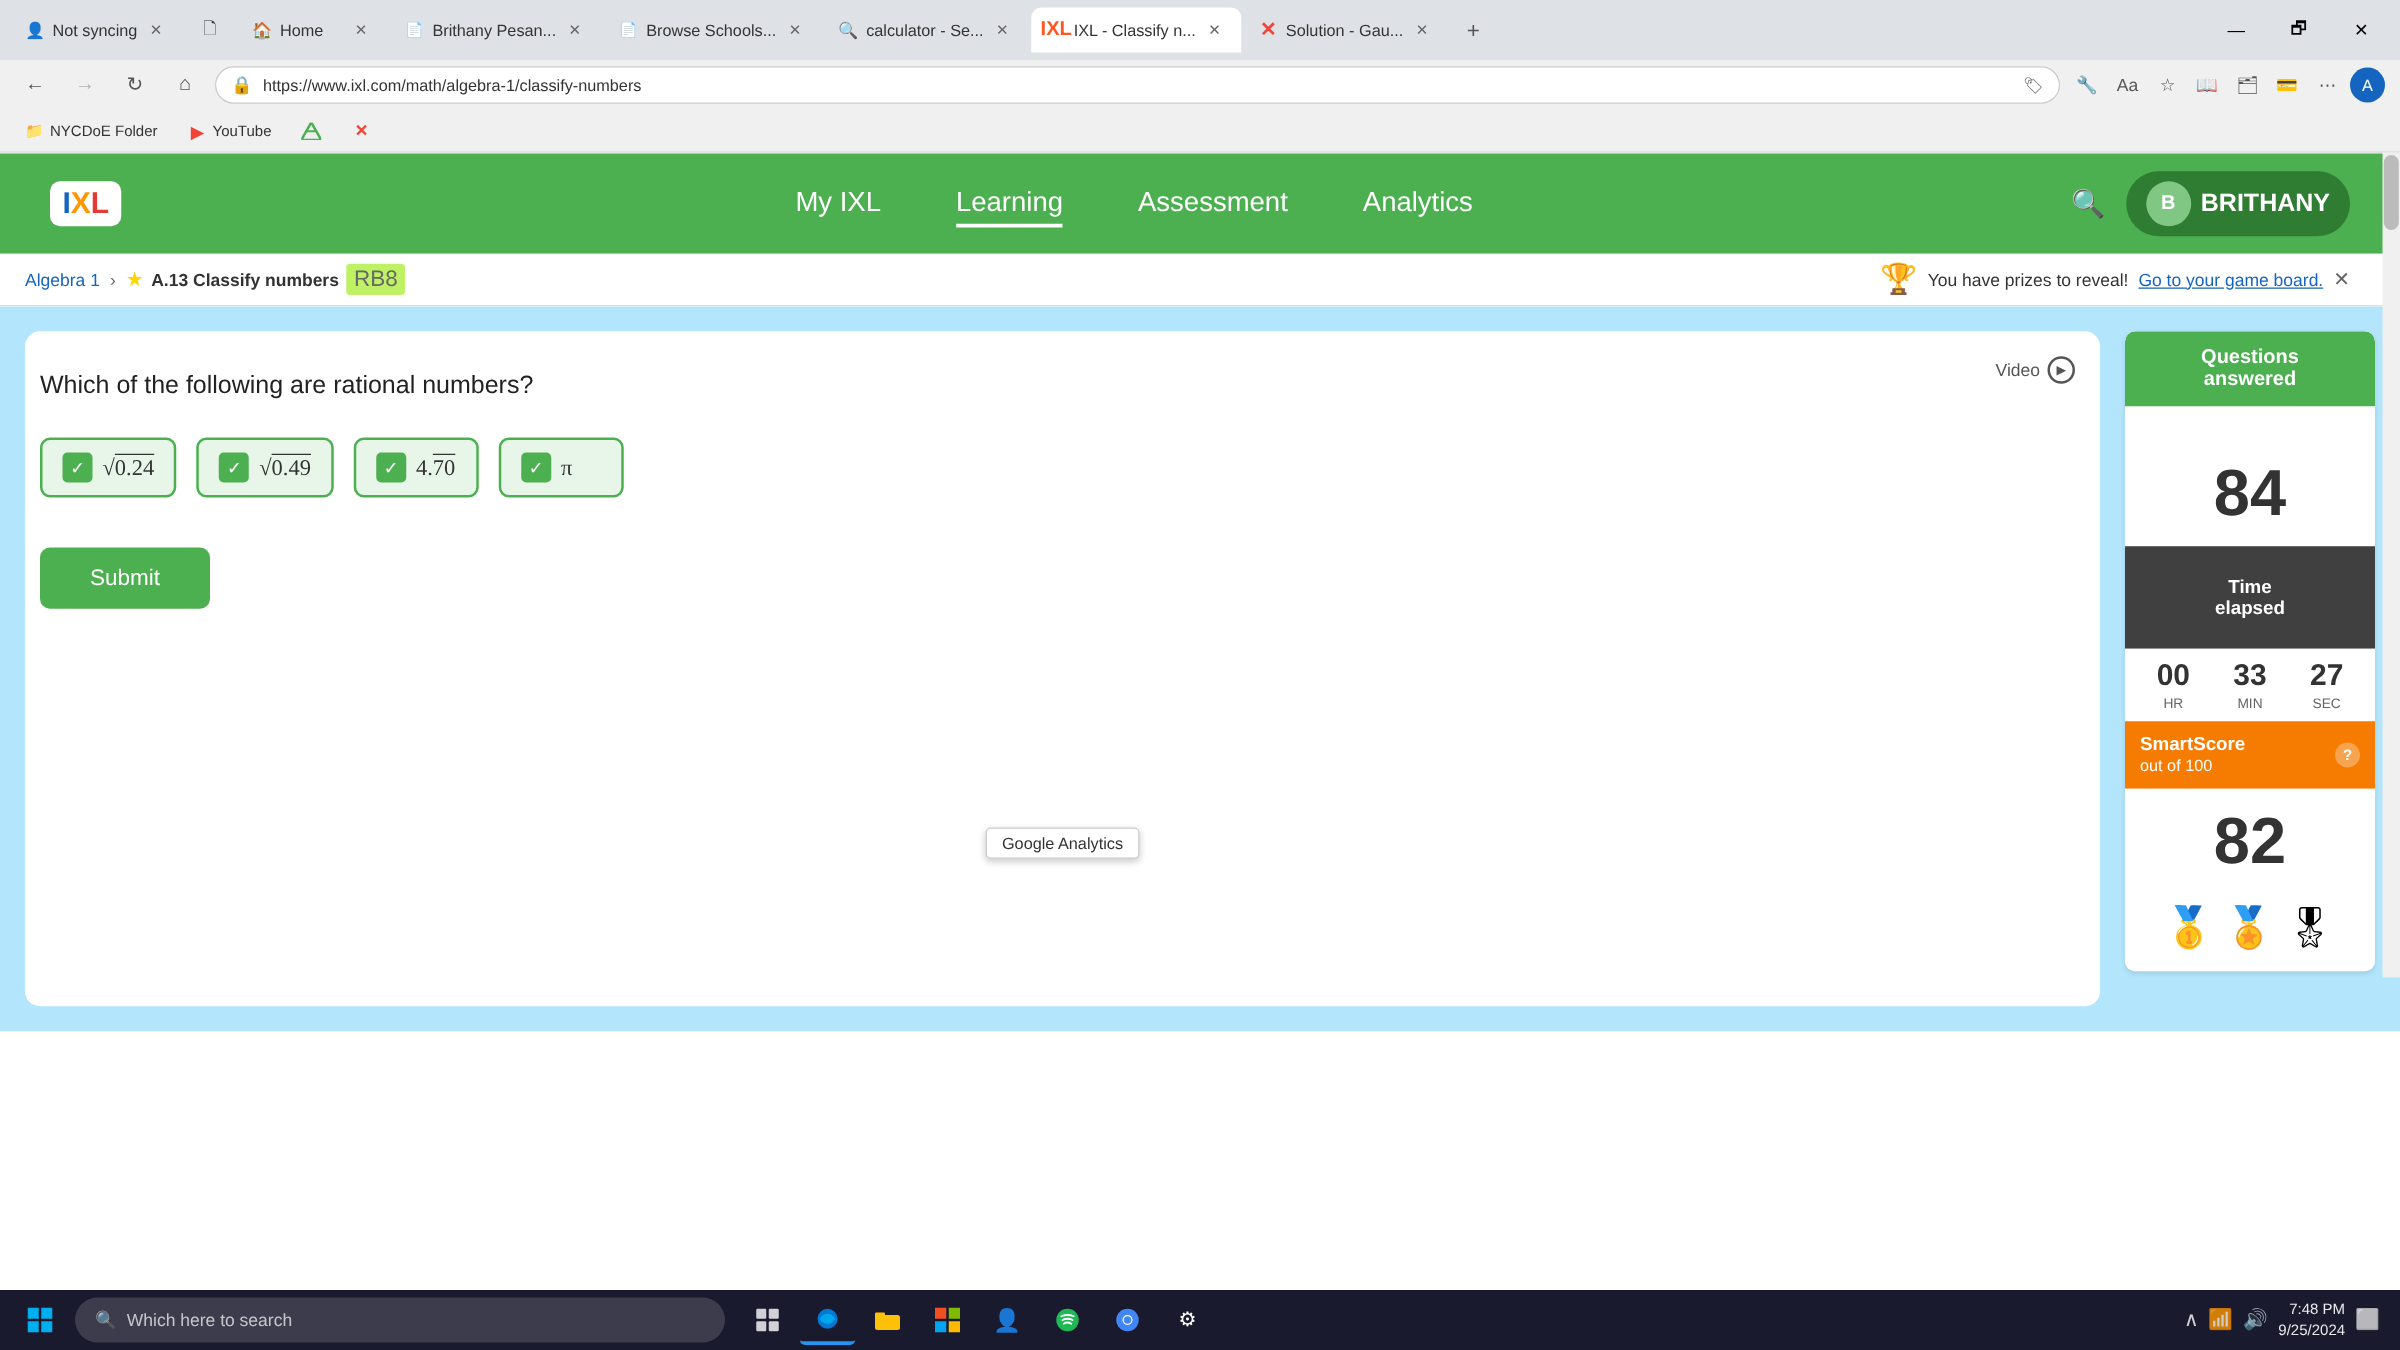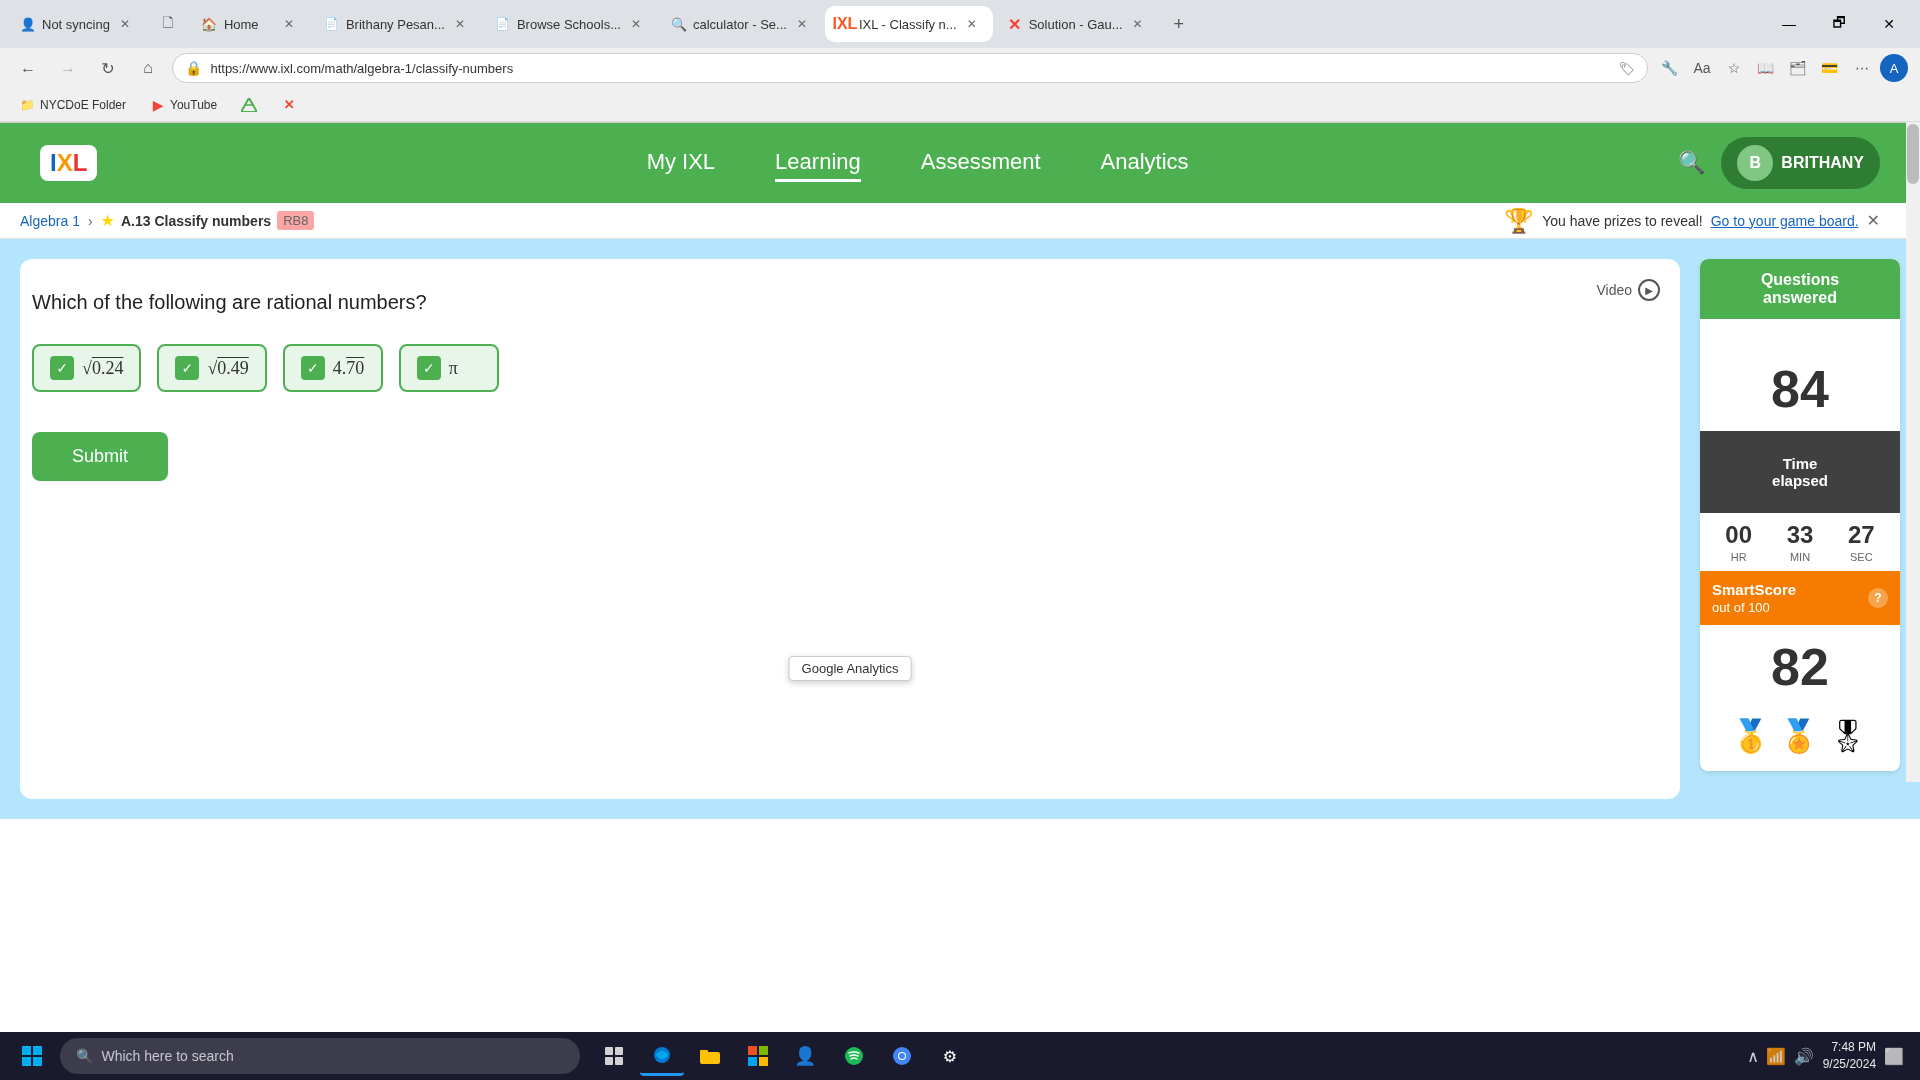--- a/index.html
+++ b/index.html
@@ -2,21 +2,21 @@
 <html><head>
   <meta charset="utf-8">
   <style>
     * { margin: 0; padding: 0; box-sizing: border-box; }
     body { font-family: 'Segoe UI', Arial, sans-serif; background: #fff; width: 1920px; height: 1080px; overflow: hidden; }
 
     
     .browser-chrome { background: #f0f0f0; border-bottom: 1px solid #ccc; }
     .tab-bar { display: flex; align-items: center; height: 48px; background: #dee1e6; padding: 0 8px; gap: 2px; }
     .tab { display: flex; align-items: center; height: 36px; padding: 0 12px; border-radius: 8px 8px 0 0; font-size: 13px; gap: 6px; max-width: 220px; min-width: 120px; background: #dee1e6; color: #333; cursor: pointer; position: relative; }
-    .tab.active { background: #fff; border-radius: 10px; }
+    .tab.active { background: #fff; }
     .tab-title { overflow: hidden; text-overflow: ellipsis; white-space: nowrap; flex: 1; }
     .tab-close { width: 18px; height: 18px; border-radius: 50%; display: flex; align-items: center; justify-content: center; font-size: 12px; color: #666; cursor: pointer; flex-shrink: 0; }
     .tab-favicon { width: 16px; height: 16px; flex-shrink: 0; display: flex; align-items: center; justify-content: center; }
     .new-tab-btn { width: 28px; height: 28px; border-radius: 50%; display: flex; align-items: center; justify-content: center; font-size: 18px; color: #555; cursor: pointer; margin-left: 4px; }
     .window-controls { margin-left: auto; display: flex; gap: 4px; }
     .win-btn { width: 46px; height: 32px; display: flex; align-items: center; justify-content: center; font-size: 14px; cursor: pointer; }
 
     .address-bar-row { display: flex; align-items: center; height: 40px; padding: 0 12px; gap: 8px; background: #f0f0f0; }
     .nav-btn { width: 32px; height: 32px; border-radius: 50%; display: flex; align-items: center; justify-content: center; font-size: 16px; color: #555; cursor: pointer; }
     .address-bar { flex: 1; height: 30px; border-radius: 16px; background: #fff; border: 1px solid #ccc; display: flex; align-items: center; padding: 0 12px; gap: 8px; font-size: 13px; color: #333; }
@@ -34,30 +34,30 @@
     .ixl-logo-i { color: #1565c0; }
     .ixl-logo-x { color: #ff9800; }
     .ixl-logo-l { color: #e53935; }
     .ixl-nav { display: flex; gap: 60px; flex: 1; justify-content: center; }
     .ixl-nav-item { color: #fff; font-size: 22px; font-weight: 500; cursor: pointer; padding: 4px 0; }
     .ixl-nav-item.active { border-bottom: 3px solid #fff; }
     .ixl-header-right { display: flex; align-items: center; gap: 16px; }
     .ixl-search-icon { color: #fff; font-size: 22px; cursor: pointer; }
     .ixl-user-btn { background: #2e7d32; border-radius: 30px; padding: 8px 16px; display: flex; align-items: center; gap: 8px; cursor: pointer; }
     .ixl-avatar { width: 36px; height: 36px; border-radius: 50%; background: #81c784; display: flex; align-items: center; justify-content: center; font-size: 16px; font-weight: bold; color: #fff; }
-    .ixl-username { color: #fff; font-size: 16px; font-weight: bold; }
+    .ixl-username { color: #fff; font-size: 20px; font-weight: bold; }
 
     
     .breadcrumb-bar { display: flex; align-items: center; padding: 8px 20px; background: #fff; border-bottom: 1px solid #e0e0e0; gap: 8px; position: relative; }
     .breadcrumb-link { color: #1565c0; font-size: 14px; cursor: pointer; }
     .breadcrumb-sep { color: #666; font-size: 14px; }
     .breadcrumb-current { display: flex; align-items: center; gap: 6px; }
     .star-icon { color: #ffd600; font-size: 16px; }
     .breadcrumb-title { font-size: 14px; font-weight: bold; color: #333; }
-    .breadcrumb-code { font-size: 13px; color: #666; background: #fca5a5; padding: 2px 6px; border-radius: 3px; }
+    .breadcrumb-code { font-size: 18px; color: #666; background: #bef264; padding: 2px 6px; border-radius: 3px; }
     .prize-banner { position: absolute; right: 40px; display: flex; align-items: center; gap: 8px; font-size: 14px; color: #333; }
     .trophy-icon { font-size: 24px; }
     .prize-link { color: #1565c0; text-decoration: underline; cursor: pointer; }
     .prize-close { cursor: pointer; color: #666; font-size: 16px; }
 
     
     .main-content { background: #b3e5fc; display: flex; padding: 20px; gap: 20px; min-height: 580px; }
     .question-panel { background: #fff; border-radius: 12px; flex: 1; padding: 12px; position: relative; }
     .video-link { position: absolute; top: 20px; right: 20px; display: flex; align-items: center; gap: 6px; color: #555; font-size: 14px; cursor: pointer; }
     .video-play { width: 22px; height: 22px; border-radius: 50%; border: 2px solid #555; display: flex; align-items: center; justify-content: center; font-size: 10px; }

